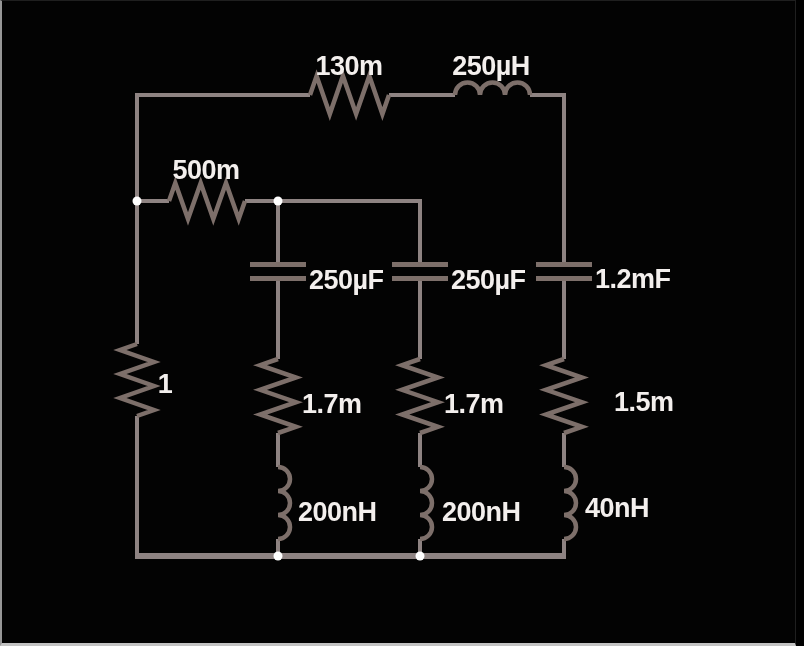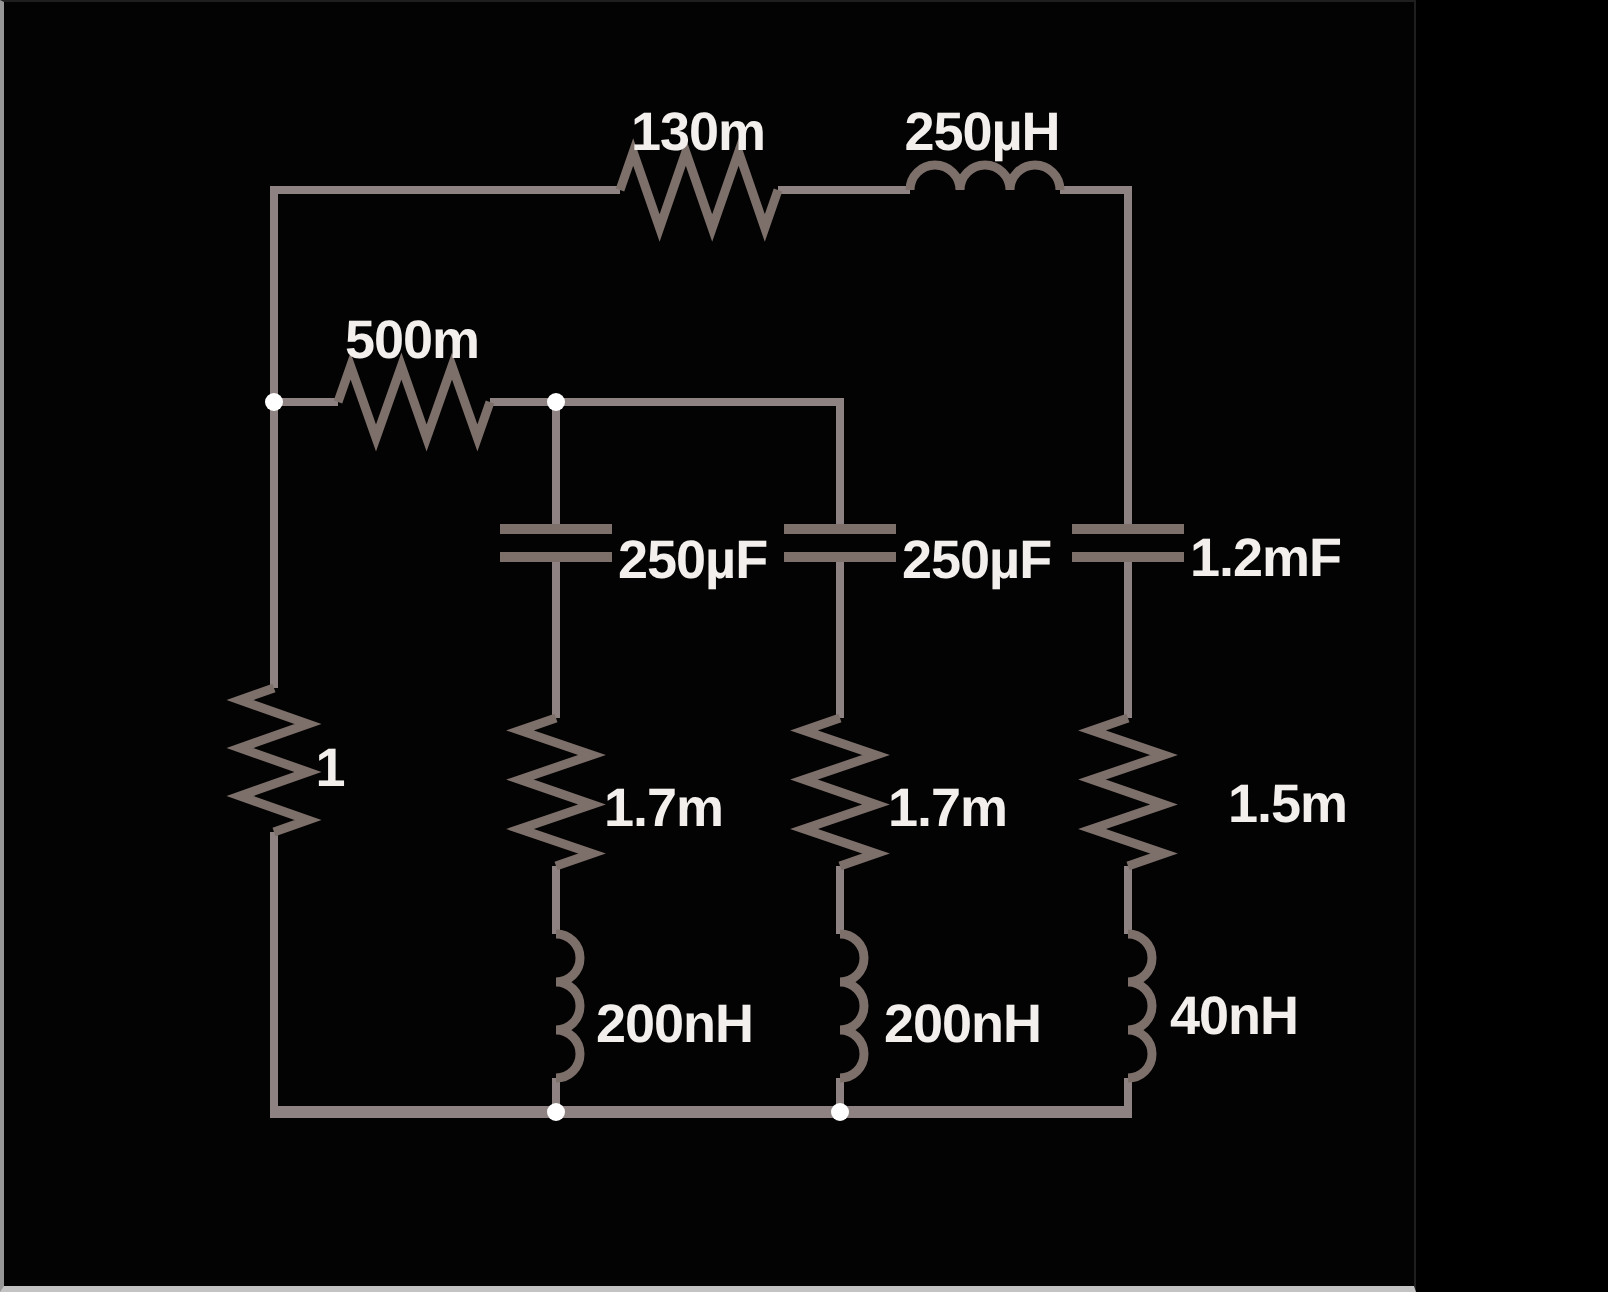--- a/index.html
+++ b/index.html
@@ -1,21 +1,21 @@
 <!DOCTYPE html>
 <html style="--bg: #030303; --wire: #8e8382; --component: #7d6f6a; --dot: #ffffff; --text: #f3efed; --edge-left: #979797; --edge-bottom: #c3c3c3; --edge-dark: #1f1f1f;"><head>
 <meta charset="utf-8">
 <style>
   :root{
     --bg:#030303; --wire:#8e8382; --component:#7d6f6a; --dot:#ffffff;
     --text:#f3efed; --edge-left:#979797; --edge-bottom:#c3c3c3; --edge-dark:#1f1f1f;
   }
   html,body{margin:0;padding:0;background:#000;}
   #screen{
-    position:relative;width:708px;height:646px;box-sizing:border-box;
+    position:relative;width:796px;height:646px;box-sizing:border-box;
     background:var(--bg);
     border-left:2px solid var(--edge-left);
     border-bottom:3px solid var(--edge-bottom);
     border-top:1px solid var(--edge-dark);
     border-right:1px solid var(--edge-dark);
     overflow:hidden;
   }
   svg{display:block;}
   .wire{stroke:var(--wire);stroke-width:4;fill:none;stroke-linecap:butt;stroke-linejoin:miter;}
   .bus{stroke:var(--wire);stroke-width:6;fill:none;stroke-linecap:butt;}

